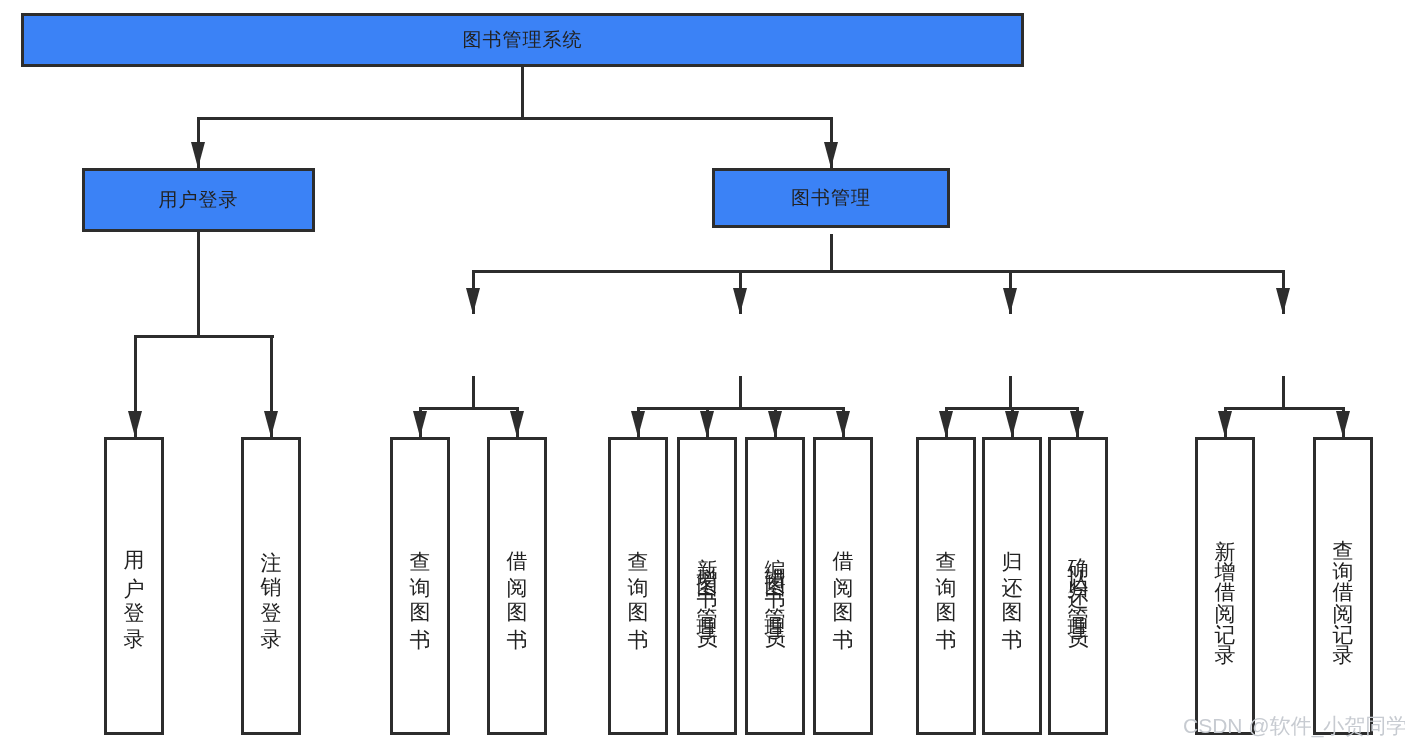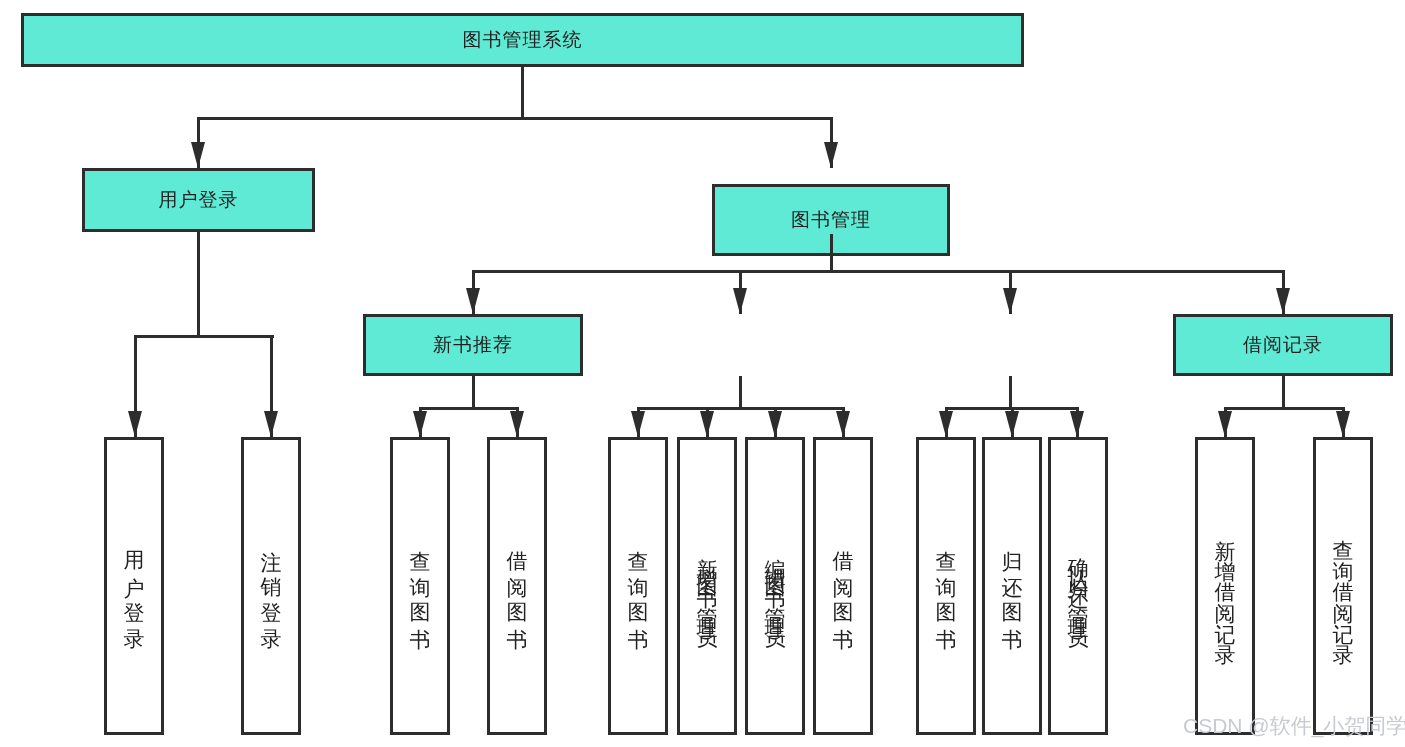--- a/index.html
+++ b/index.html
@@ -7,21 +7,21 @@
     position:relative;
     width:1405px;height:747px;
     background:var(--background,#ffffff);
     font-family:"Liberation Sans","DejaVu Sans",sans-serif;
     overflow:hidden;
   }
   .node{
     position:absolute;
     box-sizing:border-box;
     border:3px solid var(--line,#2d2d2d);
-    background:#5eead4;
+    background:#3b82f6;
     display:flex;align-items:center;justify-content:center;
     font-size:19px;letter-spacing:1px;
     color:var(--text,#222222);
   }
   .vnode{
     position:absolute;
     box-sizing:border-box;
     border:3px solid var(--line,#2d2d2d);
     background:#fff;
     display:flex;align-items:center;justify-content:center;
@@ -56,31 +56,29 @@
 <div class="canvas">
 
   <div class="node" style="left:21px;top:13px;width:1003px;height:54px;">图书管理系统</div>
 
   <div class="line v" style="left:521px;top:67px;height:53px;"></div>
   <div class="line h" style="left:197px;top:117px;width:636px;"></div>
   <div class="arrow" style="left:197px;top:117px;height:51px;"></div>
   <div class="arrow" style="left:830px;top:117px;height:51px;"></div>
 
   <div class="node" style="left:82px;top:168px;width:233px;height:64px;">用户登录</div>
-  <div class="node" style="left:712px;top:168px;width:238px;height:72px;margin-top:16px;">图书管理</div>
+  <div class="node" style="left:712px;top:168px;width:238px;height:60px;">图书管理</div>
 
   <div class="line v" style="left:830px;top:234px;height:38px;"></div>
   <div class="line h" style="left:472px;top:270px;width:813px;"></div>
   <div class="arrow" style="left:472px;top:270px;height:44px;"></div>
   <div class="arrow" style="left:739px;top:270px;height:44px;"></div>
   <div class="arrow" style="left:1009px;top:270px;height:44px;"></div>
   <div class="arrow" style="left:1282px;top:270px;height:44px;"></div>
 
-  <div class="node" style="left:363px;top:314px;width:220px;height:62px;">新书推荐</div>
-  <div class="node" style="left:1173px;top:314px;width:220px;height:62px;">借阅记录</div>
 
   <div class="line v" style="left:197px;top:232px;height:106px;"></div>
   <div class="line h" style="left:134px;top:335px;width:140px;"></div>
   <div class="arrow" style="left:134px;top:335px;height:102px;"></div>
   <div class="arrow" style="left:270px;top:335px;height:102px;"></div>
 
   <div class="line v" style="left:472px;top:376px;height:34px;"></div>
   <div class="line h" style="left:419px;top:407px;width:100px;"></div>
   <div class="arrow" style="left:419px;top:407px;height:30px;"></div>
   <div class="arrow" style="left:516px;top:407px;height:30px;"></div>

